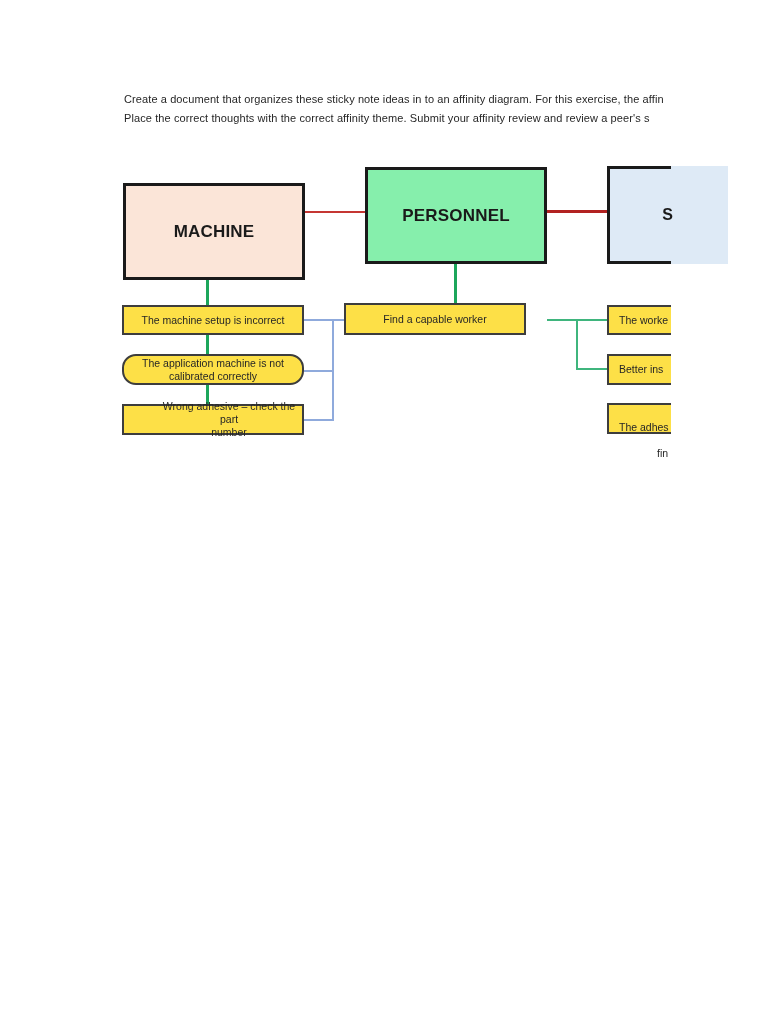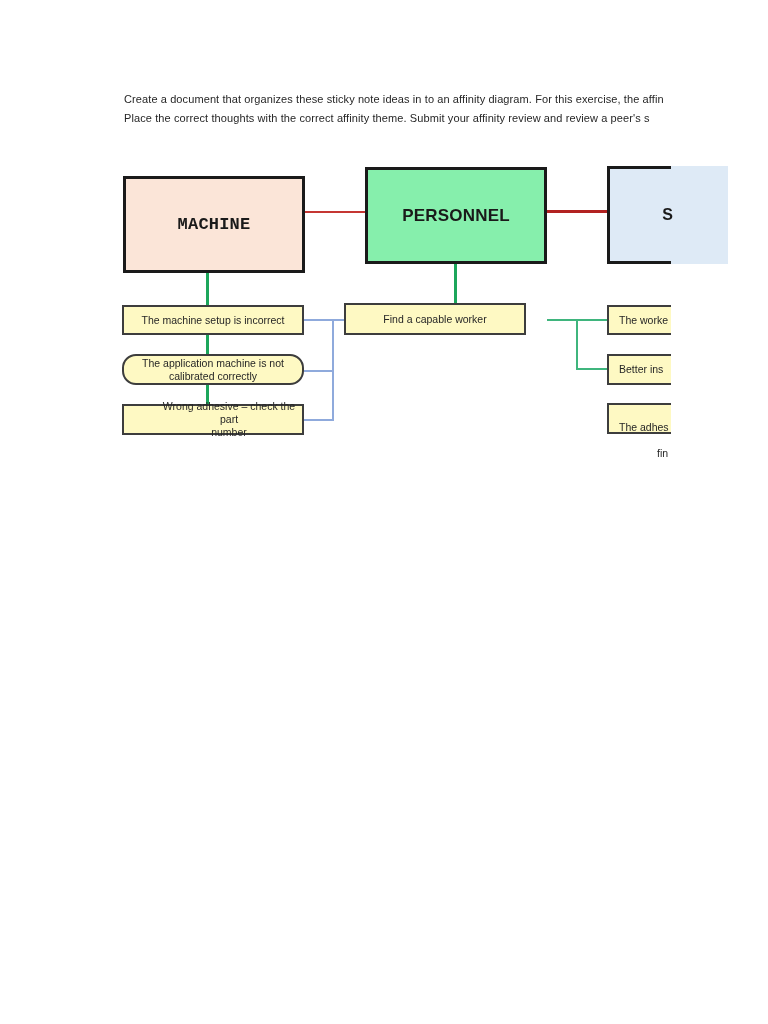--- a/index.html
+++ b/index.html
@@ -50,21 +50,21 @@
     display: flex;
     align-items: center;
     justify-content: center;
     font-weight: bold;
     font-size: 16px;
     color: #1a1a1a;
   }
   .note {
     position: absolute;
     width: 182px;
-    background: #fef9c3;
+    background: #fde047;
     border: 2px solid #3d3d3d;
     display: flex;
     align-items: center;
     justify-content: center;
     text-align: center;
     font-size: 10.5px;
     line-height: 13px;
     color: #262626;
     white-space: pre-line;
   }
@@ -104,21 +104,21 @@
 
   <div class="connector" style="left:547px; top:319px; width:60px; height:2px; background:#3FB57D;"></div>
   <div class="connector" style="left:576px; top:319px; width:2px; height:51px; background:#3FB57D;"></div>
   <div class="connector" style="left:576px; top:368px; width:31px; height:2px; background:#3FB57D;"></div>
 
   <div class="content-clip">
 
     <div class="para-line" style="top:93px;">Create a document that organizes these sticky note ideas in to an affinity diagram. For this exercise, the affin</div>
     <div class="para-line" style="top:112px;">Place the correct thoughts with the correct affinity theme. Submit your affinity review and review a peer's s</div>
 
-    <div class="theme-box" style="left:123px; top:176px; background:#FBE5D8;font-family:Liberation Mono, monospace;">
+    <div class="theme-box" style="left:123px; top:183px; background:#FBE5D8;">
       <span>MACHINE</span>
     </div>
 
     <div class="theme-box" style="left:365px; top:167px; background:#86efac;">
       <span>PERSONNEL</span>
     </div>
 
     <div class="theme-box" style="left:607px; top:166px; height:98px; background:transparent;"></div>
 
     <div class="note" style="left:122px; top:305px; height:30px;">The machine setup is incorrect</div>

